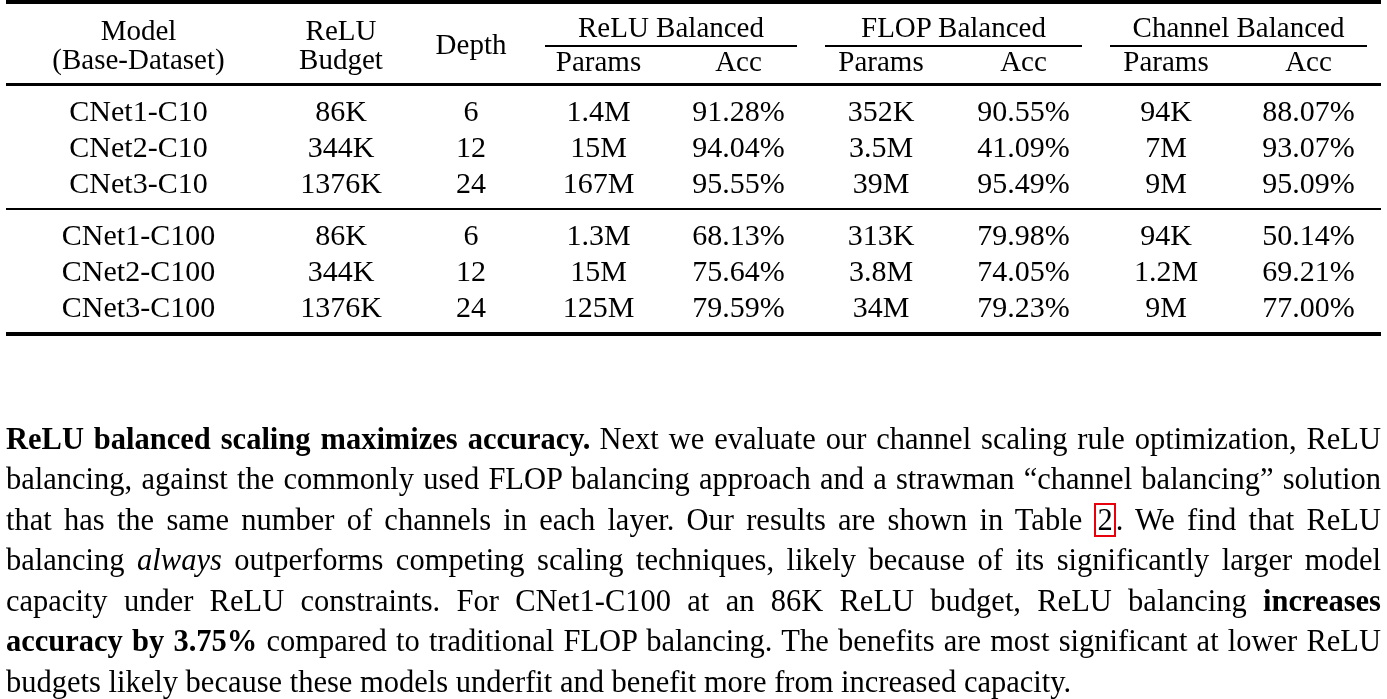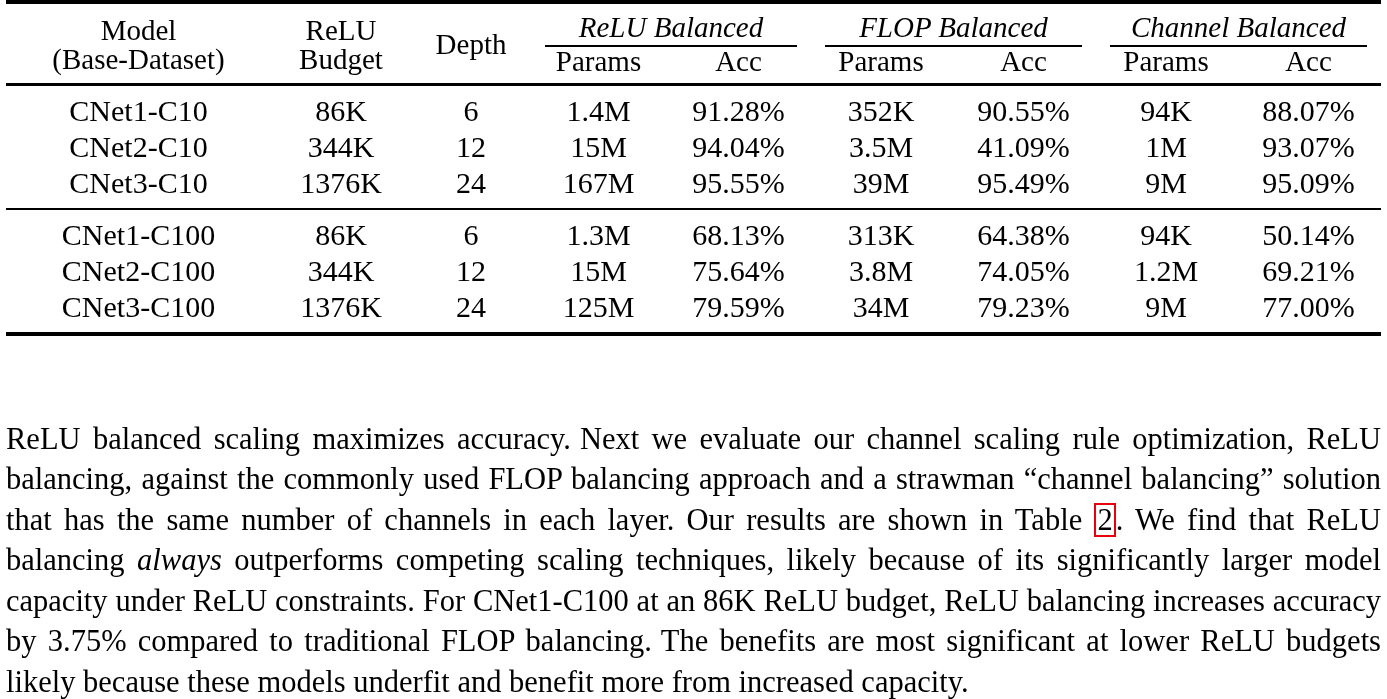--- a/index.html
+++ b/index.html
@@ -72,21 +72,20 @@
   .spacer-xs td { height: 7px; font-size: 0; line-height: 0; }
 
   
   th.h-model, th.h-budget, th.h-depth {
     font-size: 29px;
     line-height: 1.08;
   }
   th.grouphead {
     font-size: 29px;
     padding-bottom: 2px;
-    font-style: italic;
   }
   .cmid-line {
     height: 2px;
     background: #000;
     margin: 3px 14px 0 14px;
   }
   th.subhead {
     font-size: 28px;
     padding-top: 3px;
     padding-bottom: 2px;
@@ -115,21 +114,21 @@
     position: absolute;
     left: 6px;
     top: 388px;
     width: 1375px;
     font-size: 30.5px;
     line-height: 40.5px;
     text-align: justify;
     text-justify: inter-word;
     hyphens: manual;
   }
-  .body-text b { font-weight: normal; }
+  .body-text b { font-weight: bold; }
   .body-text i { }
   .linkbox {
     color: #000;
     border: 2.5px solid #e8000b;
     padding: 0 1px;
     line-height: 1;
     display: inline-block;
     text-decoration: none;
   }
   .nbsp-gap { display: inline-block; width: 9px; }
@@ -217,21 +216,21 @@
         <td>88.07%</td>
       </tr>
       <tr class="data-row">
         <td>CNet2-C10</td>
         <td>344K</td>
         <td>12</td>
         <td>15M</td>
         <td>94.04%</td>
         <td>3.5M</td>
         <td>41.09%</td>
-        <td>1M</td>
+        <td>7M</td>
         <td>93.07%</td>
       </tr>
       <tr class="data-row">
         <td>CNet3-C10</td>
         <td>1376K</td>
         <td>24</td>
         <td>167M</td>
         <td>95.55%</td>
         <td>39M</td>
         <td>95.49%</td>
@@ -249,21 +248,21 @@
             <td colspan="9"></td>
           </tr>
 
       <tr class="data-row">
         <td>CNet1-C100</td>
         <td>86K</td>
         <td>6</td>
         <td>1.3M</td>
         <td>68.13%</td>
         <td>313K</td>
-        <td>64.38%</td>
+        <td>79.98%</td>
         <td>94K</td>
         <td>50.14%</td>
       </tr>
       <tr class="data-row">
         <td>CNet2-C100</td>
         <td>344K</td>
         <td>12</td>
         <td>15M</td>
         <td>75.64%</td>
         <td>3.8M</td>

